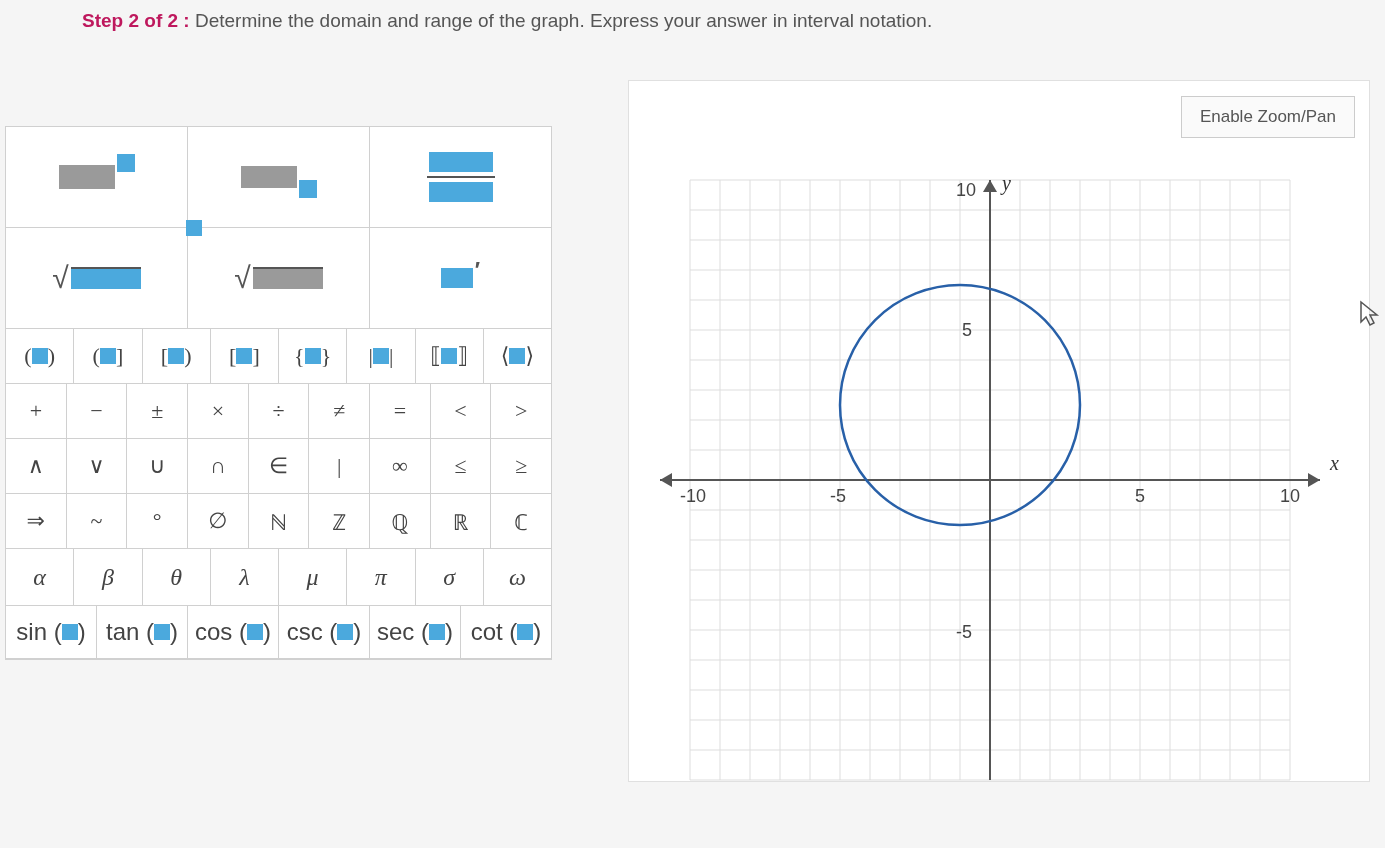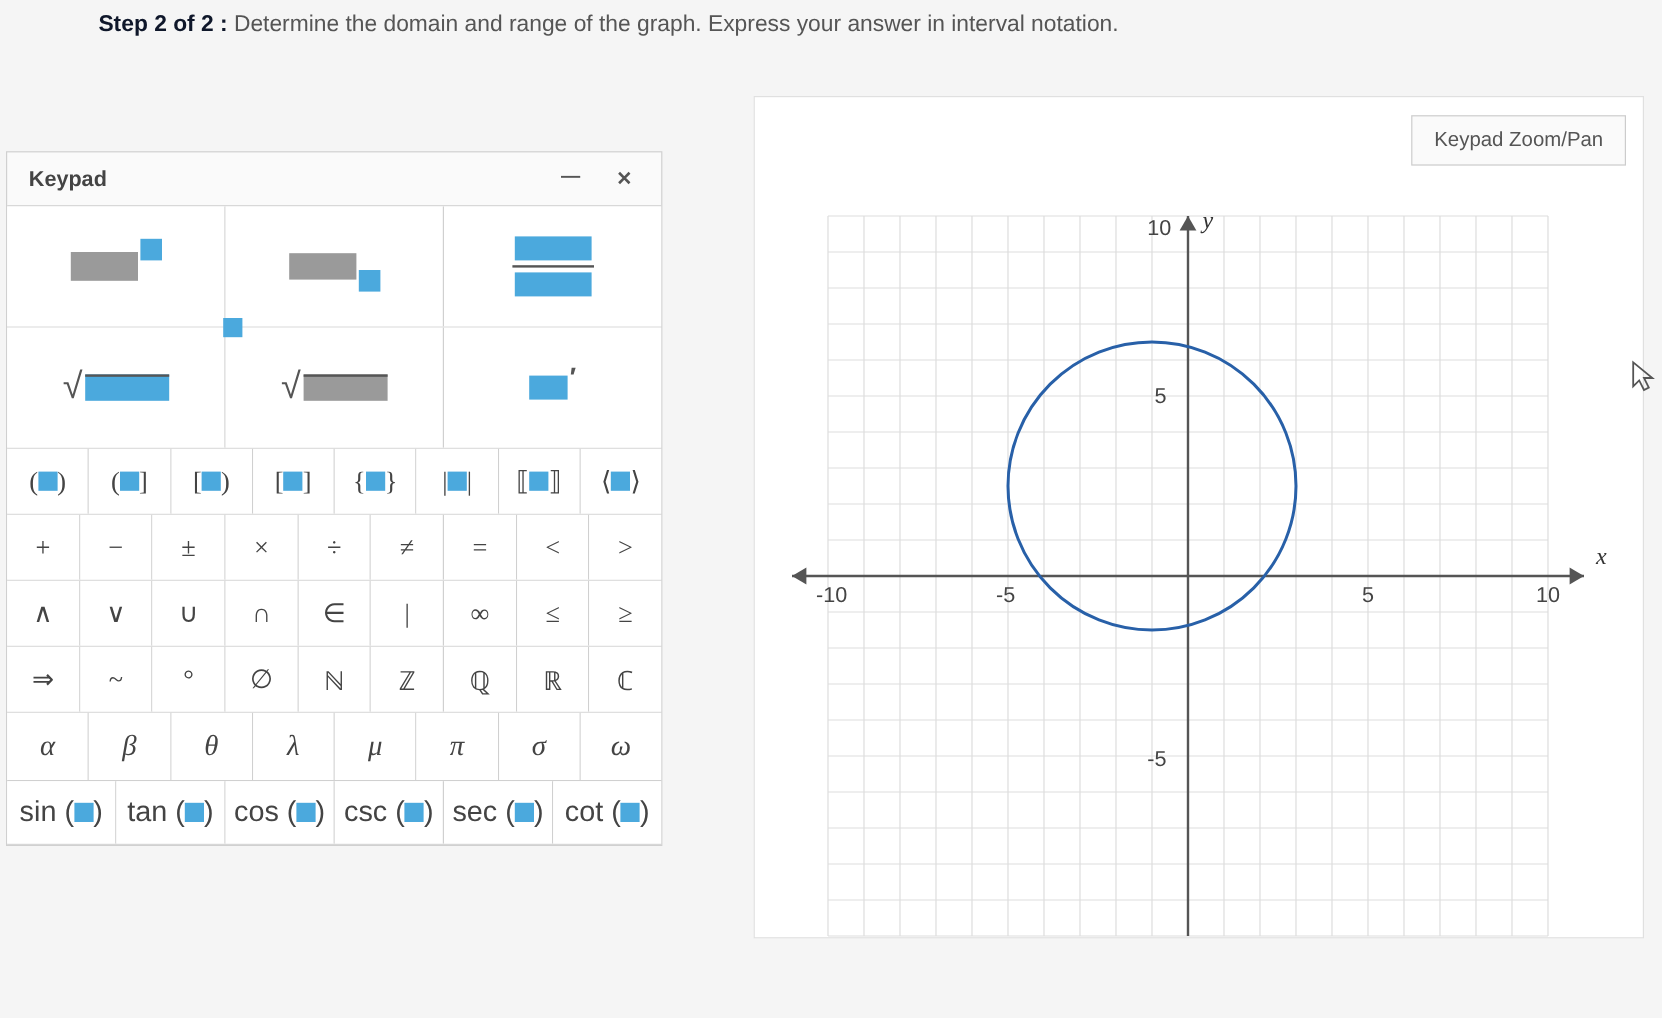--- a/index.html
+++ b/index.html
@@ -1,17 +1,17 @@
 <!DOCTYPE html>
 <html><head>
 <meta charset="utf-8">
 <style>
 body{margin:0;font-family:-apple-system,BlinkMacSystemFont,'Segoe UI',sans-serif;background:#f5f5f5;color:#333;font-size:16px}
 .container{width:1385px;height:848px;position:relative}
-.step-header{position:absolute;left:82px;top:10px;font-size:19px;color:#555}.step-header b{color:#0f172a;font-weight:700}
+.step-header{position:absolute;left:82px;top:10px;font-size:19px;color:#555}.step-header b{color:#be185d;font-weight:700}
 .keypad-panel{position:absolute;left:5px;top:126px;width:545px;background:#fafafa;border:1px solid #d0d0d0}
 .keypad-title{display:flex;justify-content:space-between;align-items:center;padding:10px 18px;border-bottom:1px solid #d0d0d0}
 .keypad-title span{font-weight:700;font-size:18px;color:#444}
 .min-close{display:flex;gap:18px;font-weight:700;color:#555}
 .min-close div{cursor:pointer;padding:2px 6px}
 .row{display:flex;border-bottom:1px solid #d0d0d0}
 .cell{flex:1;display:flex;align-items:center;justify-content:center;border-right:1px solid #d0d0d0;background:#fff;cursor:pointer;font-size:22px;color:#444}
 .cell:last-child{border-right:none}
 .big3{height:100px}.big3 .cell{flex-direction:row;gap:2px}
 .sq-gray{background:#9a9a9a;display:inline-block}
@@ -31,27 +31,20 @@
 .graph-svg{position:absolute;left:640px;top:170px}
 </style>
 </head>
 <body>
 
 <div class="container">
 
 <div class="step-header"><b>Step 2 of 2 :</b><span> Determine the domain and range of the graph. Express your answer in interval notation.</span></div>
 
 <div class="keypad-panel">
-  <div class="keypad-title">
-    <span>Keypad</span>
-    <div class="min-close">
-      <div>—</div>
-      <div>✕</div>
-    </div>
-  </div>
 
   <div class="row big3">
     <div class="cell">
           <span class="sq-gray exp-base"></span>
           <span class="sq-blue exp-sup"></span>
         </div>
     <div class="cell">
           <span class="sq-gray sub-base"></span>
           <span class="sq-blue sub-sub"></span>
         </div>
@@ -169,21 +162,21 @@
         <div class="cell">sin (<span class="sq-blue paren-sq"></span>)</div>
         <div class="cell">tan (<span class="sq-blue paren-sq"></span>)</div>
         <div class="cell">cos (<span class="sq-blue paren-sq"></span>)</div>
         <div class="cell">csc (<span class="sq-blue paren-sq"></span>)</div>
         <div class="cell">sec (<span class="sq-blue paren-sq"></span>)</div>
         <div class="cell">cot (<span class="sq-blue paren-sq"></span>)</div>
       </div>
 </div>
 
 <div class="graph-panel"></div>
-<div class="zoom-btn">Keypad Zoom/Pan</div>
+<div class="zoom-btn">Enable Zoom/Pan</div>
 
 <svg class="graph-svg" width="700" height="620">
   <g transform="translate(350,310)">
     <g stroke="#d8d8d8" stroke-width="1">
       
     </g>
     <g id="grid">
           <line x1="-300" y1="-300" x2="-300" y2="300" stroke="#ddd"></line>
           <line x1="-300" y1="-300" x2="300" y2="-300" stroke="#ddd"></line>
           <line x1="-270" y1="-300" x2="-270" y2="300" stroke="#ddd"></line>

